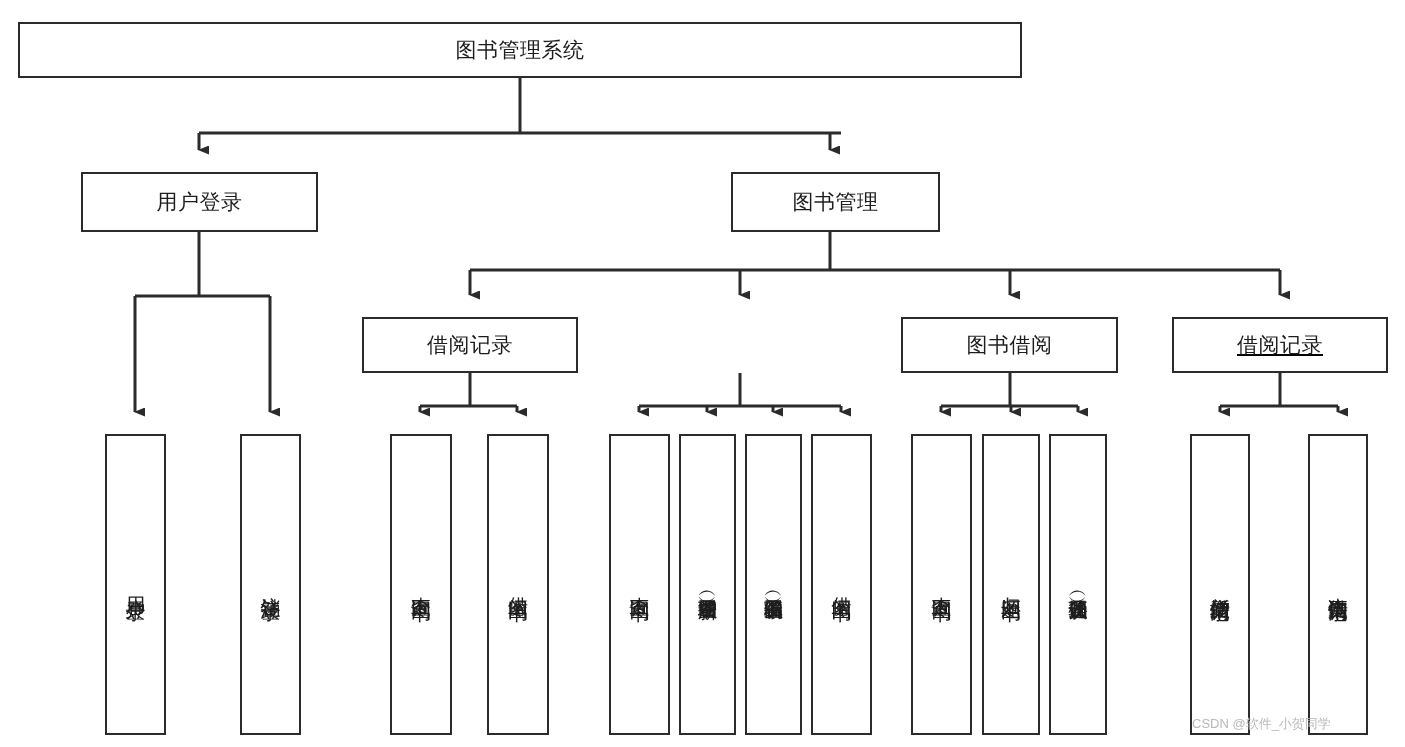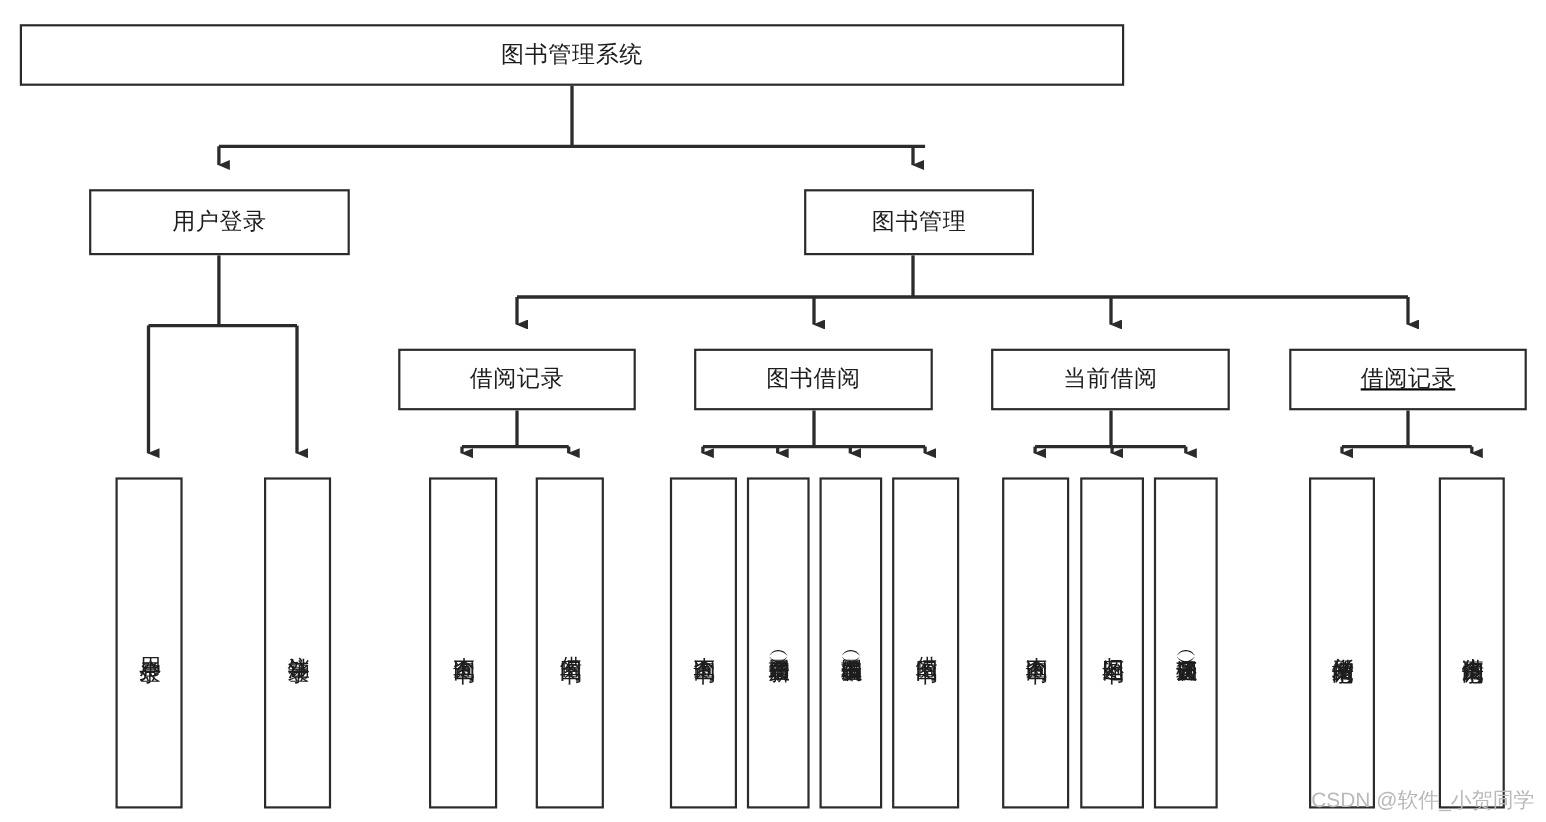--- a/index.html
+++ b/index.html
@@ -44,21 +44,21 @@
     font-size: 20px;
     color: #1d1d1d;
     writing-mode: vertical-rl;
     text-orientation: upright;
     letter-spacing: 2px;
     line-height: 1.25;
     white-space: nowrap;
   }
   .watermark {
     position: absolute;
-    font-size: 19px;
+    font-size: 13px;
     color: #b9b9b9;
     white-space: nowrap;
     pointer-events: none;
   }
 </style>
 </head>
 <body>
 
 <div id="canvas">
 
@@ -119,25 +119,22 @@
   <div class="node-box" style="left:81px; top:172px; width:237px; height:60px;">
     <span class="node-label-h">用户登录</span>
   </div>
   <div class="node-box" style="left:711px; top:172px; width:209px; height:60px;margin-left:20px;">
     <span class="node-label-h">图书管理</span>
   </div>
 
   <div class="node-box" style="left:362px; top:317px; width:216px; height:56px;">
     <span class="node-label-h">借阅记录</span>
   </div>
-  <div class="node-box" style="left:631px; top:317px; width:217px; height:56px;">
+  <div class="node-box" style="left:901px; top:317px; width:217px; height:56px;">
     <span class="node-label-h">图书借阅</span>
-  </div>
-  <div class="node-box" style="left:901px; top:317px; width:217px; height:56px;">
-    <span class="node-label-h">当前借阅</span>
   </div>
   <div class="node-box" style="left:1172px; top:317px; width:216px; height:56px;text-decoration:underline;">
     <span class="node-label-h">借阅记录</span>
   </div>
 
   <div class="node-box" style="left:105px; top:434px; width:61px; height:301px;">
     <span class="node-label-v">用户登录</span>
   </div>
   <div class="node-box" style="left:240px; top:434px; width:61px; height:301px;">
     <span class="node-label-v">注销登录</span>

